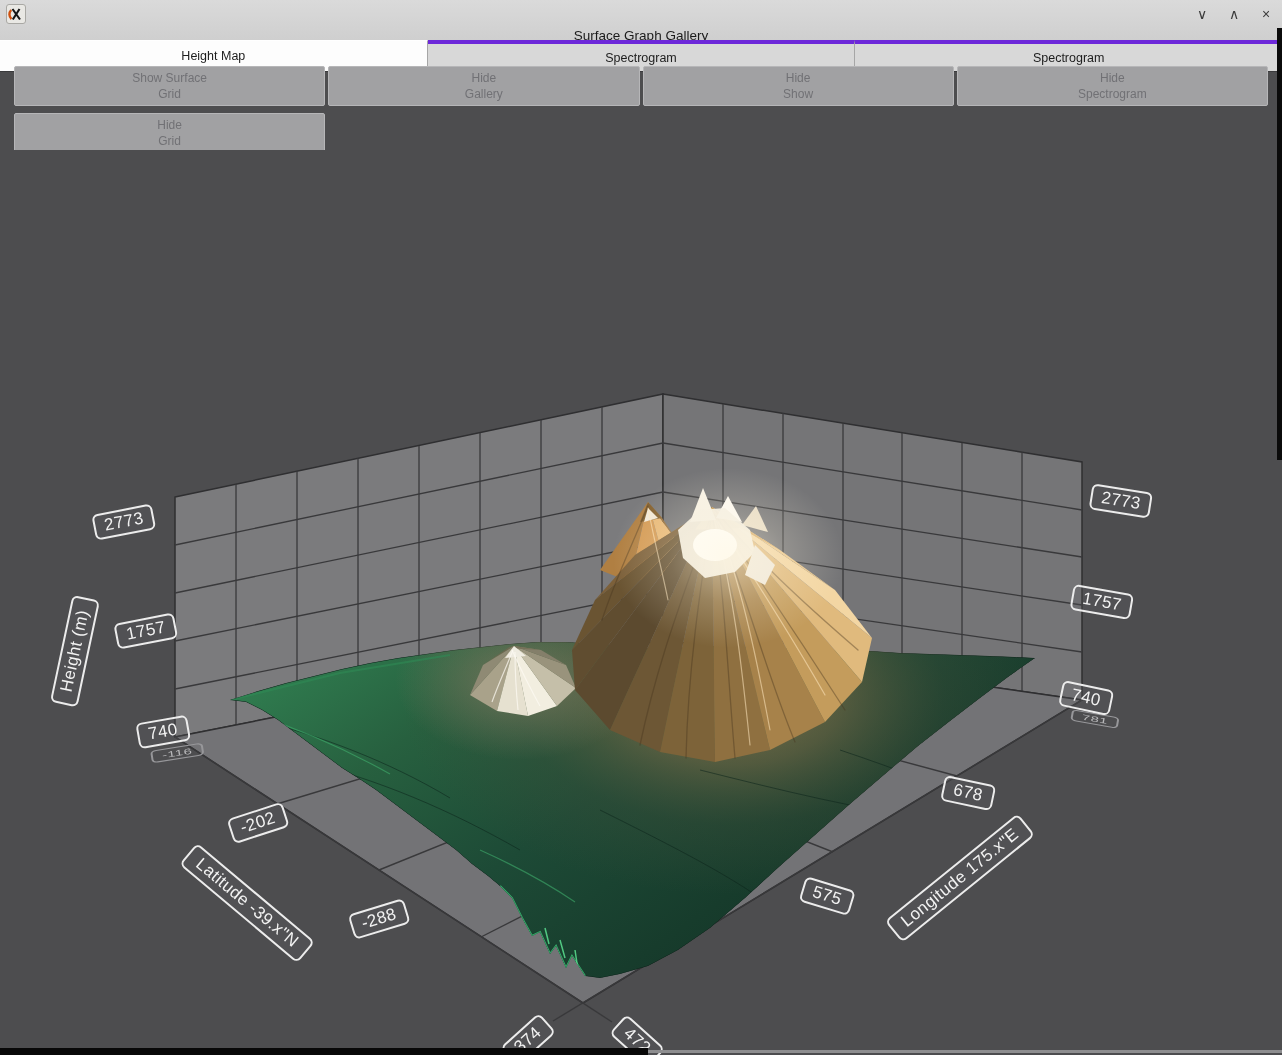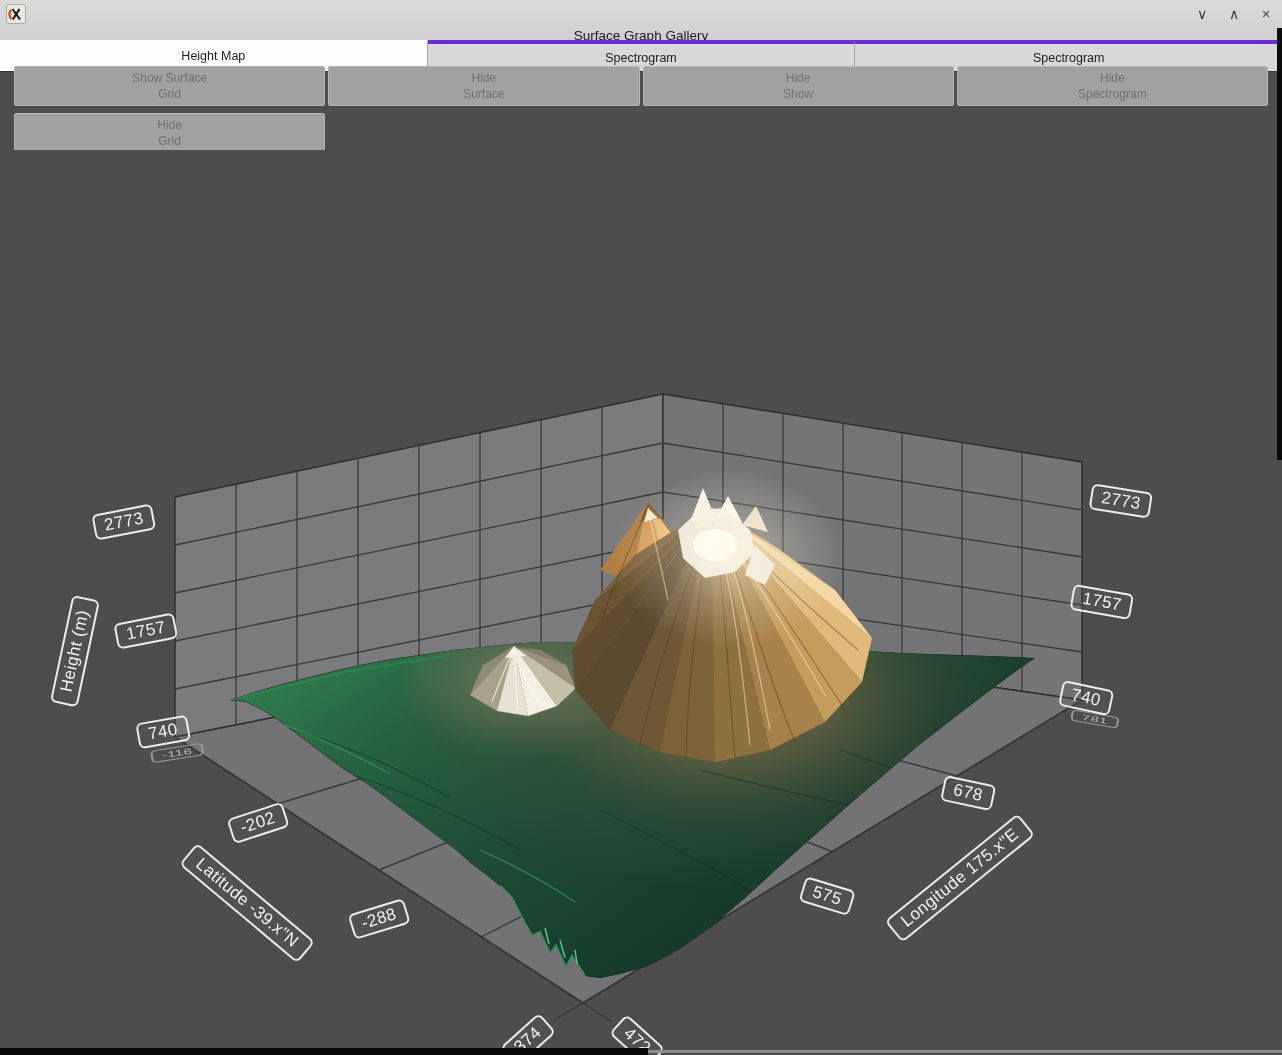--- a/index.html
+++ b/index.html
@@ -77,21 +77,21 @@
   <div class="tab">Spectrogram</div>
 </div>
 
 <div class="toolbar">
   <div class="tbtn">
     <div>Show Surface</div>
     <div>Grid</div>
   </div>
   <div class="tbtn">
     <div>Hide</div>
-    <div>Surface</div>
+    <div>Gallery</div>
   </div>
   <div class="tbtn">
     <div>Hide</div>
     <div>Show</div>
   </div>
   <div class="tbtn">
     <div>Hide</div>
     <div>Spectrogram</div>
   </div>
   <div class="tbtn">

